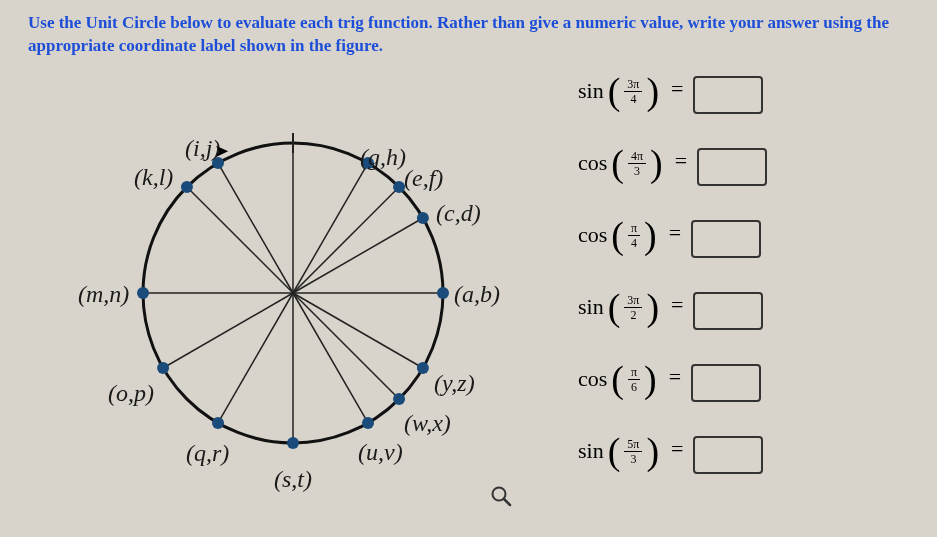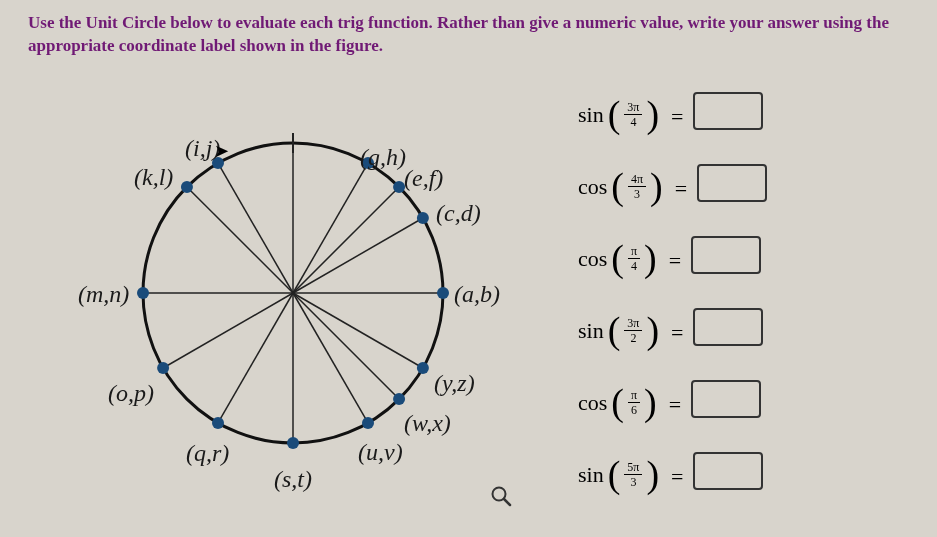--- a/index.html
+++ b/index.html
@@ -13,21 +13,21 @@
     position: relative;
   }
   .page {
     padding: 12px 28px;
     position: relative;
   }
   .instructions {
     font-weight: bold;
     font-size: 17px;
     line-height: 1.35;
-    color: #701a75;
+    color: #1d4ed8;
     margin-bottom: 10px;
   }
   .content {
     display: flex;
     flex-direction: row;
   }
   .circle-wrap {
     position: relative;
     width: 530px;
     height: 450px;
@@ -39,21 +39,21 @@
     color: #1a1a1a;
     white-space: nowrap;
     font-family: 'Times New Roman', serif;
   }
   .questions {
     padding-left: 20px;
     padding-top: 8px;
   }
   .qrow {
     display: flex;
-    align-items: flex-end;
+    align-items: flex-start;
     margin-bottom: 18px;
     height: 54px;
   }
   .trig {
     font-family: 'Times New Roman', serif;
     font-size: 22px;
     display: flex;
     align-items: center;
     gap: 2px;
   }

